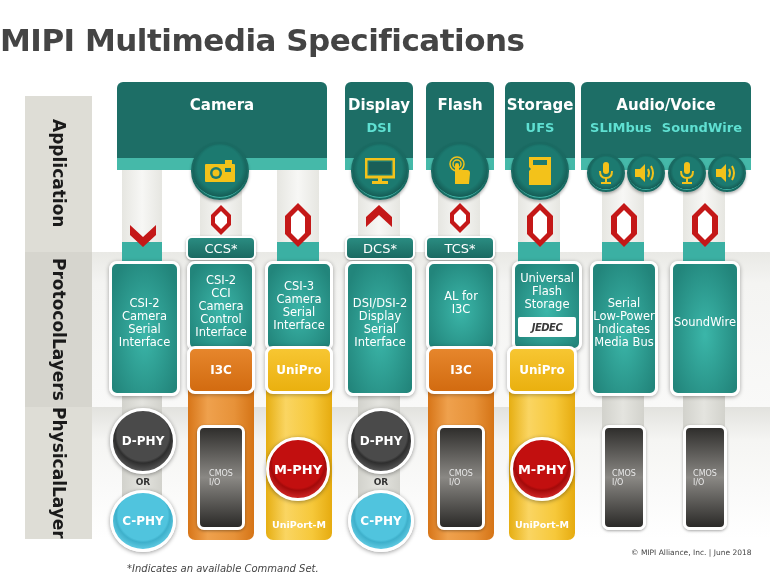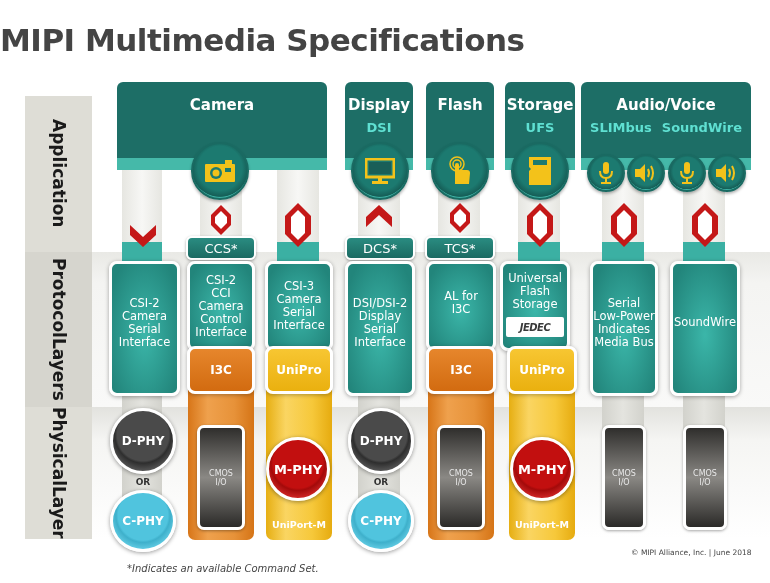--- a/index.html
+++ b/index.html
@@ -69,21 +69,21 @@
     border-radius: 8px; border: 3px solid #fff; background: linear-gradient(#f7c632, #eab00f);
     color: #fff; font-weight: bold; font-size: 12px; display: flex; align-items: center; justify-content: center;
     box-shadow: 0 1px 4px rgba(0,0,0,0.3);
   }
   .orange-col { background: linear-gradient(90deg, #d77518, #efa14d 30%, #e79239 70%, #d57416); border-radius: 0 0 7px 7px; }
   .yellow-col { background: linear-gradient(90deg, #e6ae12, #fad562 30%, #f6c83a 70%, #e6ab0f); border-radius: 0 0 7px 7px; }
   .gray-col { background: linear-gradient(90deg, #d2d2cc, #e4e4df 50%, #d2d2cc); }
 
   .cmos {
     border-radius: 7px; border: 3px solid #fff; background: linear-gradient(#2f2e2c, #8a8884 50%, #2b2a28);
-    color: #e8e8e8; font-size: 8px; text-align: center; line-height: 9px; display: flex; align-items: center; justify-content: center;
+    color: #e8e8e8; font-size: 8px; text-align: left; line-height: 9px; display: flex; align-items: center; justify-content: center;
     box-shadow: 0 1px 3px rgba(0,0,0,0.35);
   }
   .phy-circle {
     border-radius: 50%; border: 3px solid #fff; display: flex; align-items: center; justify-content: center;
     color: #fff; font-weight: bold; font-size: 12px; box-shadow: 0 1px 4px rgba(0,0,0,0.4);
   }
   .dphy { background: radial-gradient(circle at 50% 40%, #4a4a4a 55%, #2e2e2e 60%, #5d5d5d 80%, #3a3a3a); }
   .cphy { background: radial-gradient(circle at 50% 40%, #50c4de 55%, #3eb0cb 60%, #6cd3ea 80%, #3ba8c4); }
   .mphy { background: radial-gradient(circle at 50% 40%, #c20f0f 55%, #a30a0a 60%, #d62a2a 80%, #a10b0b); width: 64px; height: 64px; font-size: 13px; }
   .or-label { font-size: 9px; font-weight: bold; color: #333; text-align: center; }
@@ -306,21 +306,21 @@
 <div class="abs proto" style="left:345px;top:261px;width:70px;height:135px;justify-content:center;padding-bottom:12px;">
   <div>DSI/DSI-2</div>
   <div>Display</div>
   <div>Serial</div>
   <div>Interface</div>
 </div>
 <div class="abs proto" style="left:426px;top:261px;width:70px;height:90px;justify-content:center;padding-bottom:6px;">
   <div>AL for</div>
   <div>I3C</div>
 </div>
-<div class="abs proto" style="left:500px;top:261px;width:70px;height:90px;padding-top:8px;">
+<div class="abs proto" style="left:512px;top:261px;width:70px;height:90px;padding-top:8px;">
   <div>Universal</div>
   <div>Flash</div>
   <div>Storage</div>
   <div class="jedec" style="width:58px;height:20px;margin-top:6px;">JEDEC</div>
 </div>
 <div class="abs proto" style="left:590px;top:261px;width:68px;height:135px;justify-content:center;padding-bottom:12px;">
   <div>Serial</div>
   <div>Low-Power</div>
   <div>Indicates</div>
   <div>Media Bus</div>

